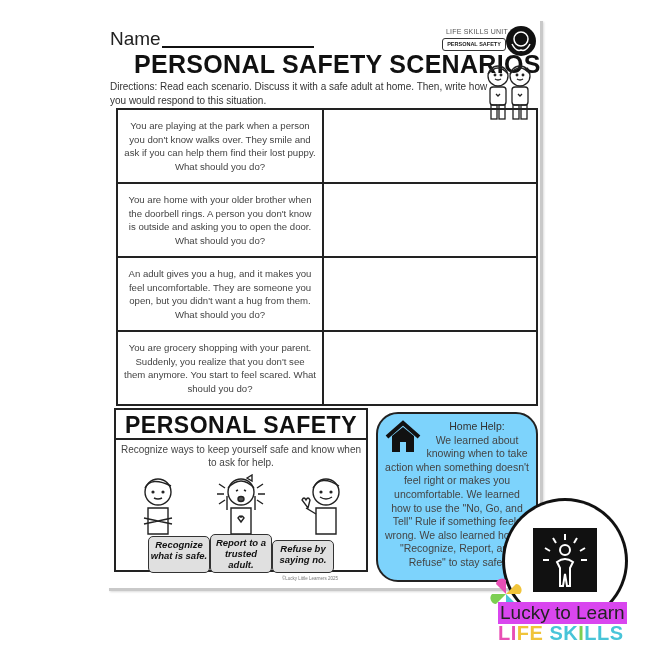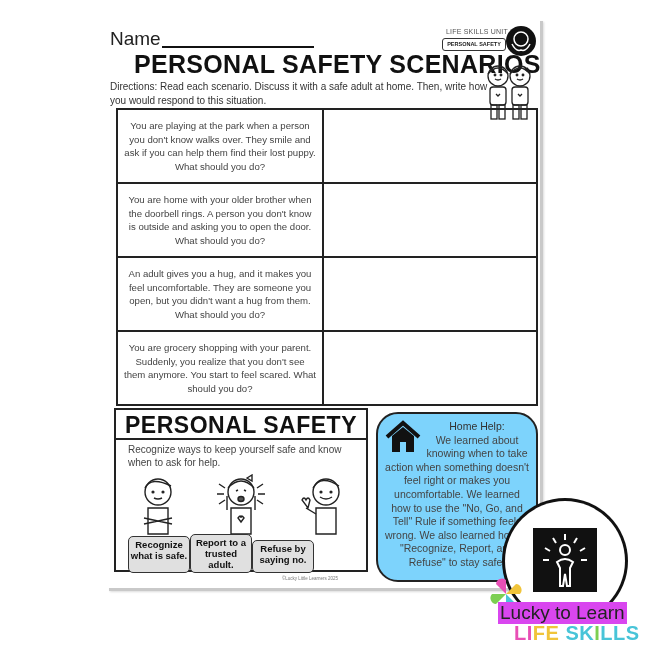--- a/index.html
+++ b/index.html
@@ -40,44 +40,44 @@
     }
     .scenario-answer { flex: 1; }
     .ps-box {
       position: absolute; left: 8px; top: 390px; width: 254px; height: 164px;
       border: 2px solid #222; box-sizing: border-box;
     }
     .ps-title {
       height: 28px; border-bottom: 2px solid #222; font-size: 23px; font-weight: bold;
       text-align: center; line-height: 30px; letter-spacing: 0.5px; color: #111;
     }
-    .ps-sub { font-size: 10px; line-height: 13px; color: #444; padding: 3px 12px 0; }
+    .ps-sub { font-size: 10px; line-height: 13px; text-align: center; color: #444; padding: 3px 2px 0; }
     .ps-figures { position: absolute; left: 0; right: 0; top: 64px; height: 62px; display: flex; justify-content: space-around; }
     .figure { width: 60px; height: 62px; }
-    .ps-labels { position: absolute; left: 0; right: 0; top: 126px; display: flex; justify-content: flex-start; padding: 0 12px; }
+    .ps-labels { position: absolute; left: 0; right: 0; top: 126px; display: flex; justify-content: center; padding: 0 4px; font-style: italic; }
     .ps-label {
       width: 60px; background: #e0e0e0; border: 1.5px solid #333; border-radius: 5px;
       font-size: 9.5px; font-weight: bold; text-align: center; line-height: 11px; padding: 2px 0; color: #111;
     }
     .ps-label.mid { margin-top: -2px; }
     .ps-label.right { margin-top: 4px; }
     .copyright { position: absolute; left: 176px; top: 558px; font-size: 4.5px; color: #777; }
     .home-help {
       position: absolute; left: 270px; top: 394px; width: 162px; height: 170px;
       border: 2px solid #222; border-radius: 22px; background: #7dd3fc; box-sizing: border-box;
       font-size: 10.5px; line-height: 13.6px; color: #444; text-align: center; padding: 6px 6px 0;
       overflow: hidden;
     }
     .home-icon { float: left; width: 38px; height: 34px; margin: 0 2px 0 0; }
     .home-title { color: #333; }
     .logo { position: absolute; left: 488px; top: 498px; width: 150px; height: 145px; }
     .logo-circle { position: absolute; left: 14px; top: 0; width: 126px; height: 126px; border: 3px solid #111; border-radius: 50%; border-bottom-color: transparent; box-sizing: border-box; background: #fff; }
     .logo-square { position: absolute; left: 45px; top: 30px; width: 64px; height: 64px; background: #111; }
     .logo-text1 { position: absolute; left: 10px; top: 104px; font-size: 19px; color: #222; white-space: nowrap; background: #d946ef; padding: 0 2px; }
-    .logo-text2 { position: absolute; left: 10px; top: 124px; font-size: 20px; font-weight: bold; white-space: nowrap; letter-spacing: 0.5px; margin-left: 16px; }
+    .logo-text2 { position: absolute; left: 10px; top: 124px; font-size: 20px; font-weight: bold; white-space: nowrap; letter-spacing: 0.5px; }
   </style>
 </head>
 <body>
 
 <div class="page">
   <div class="name-row">Name</div>
   <div class="name-line"></div>
 
   <div class="unit-label">LIFE SKILLS UNIT 2</div>
   <div class="unit-chip">PERSONAL SAFETY</div>

